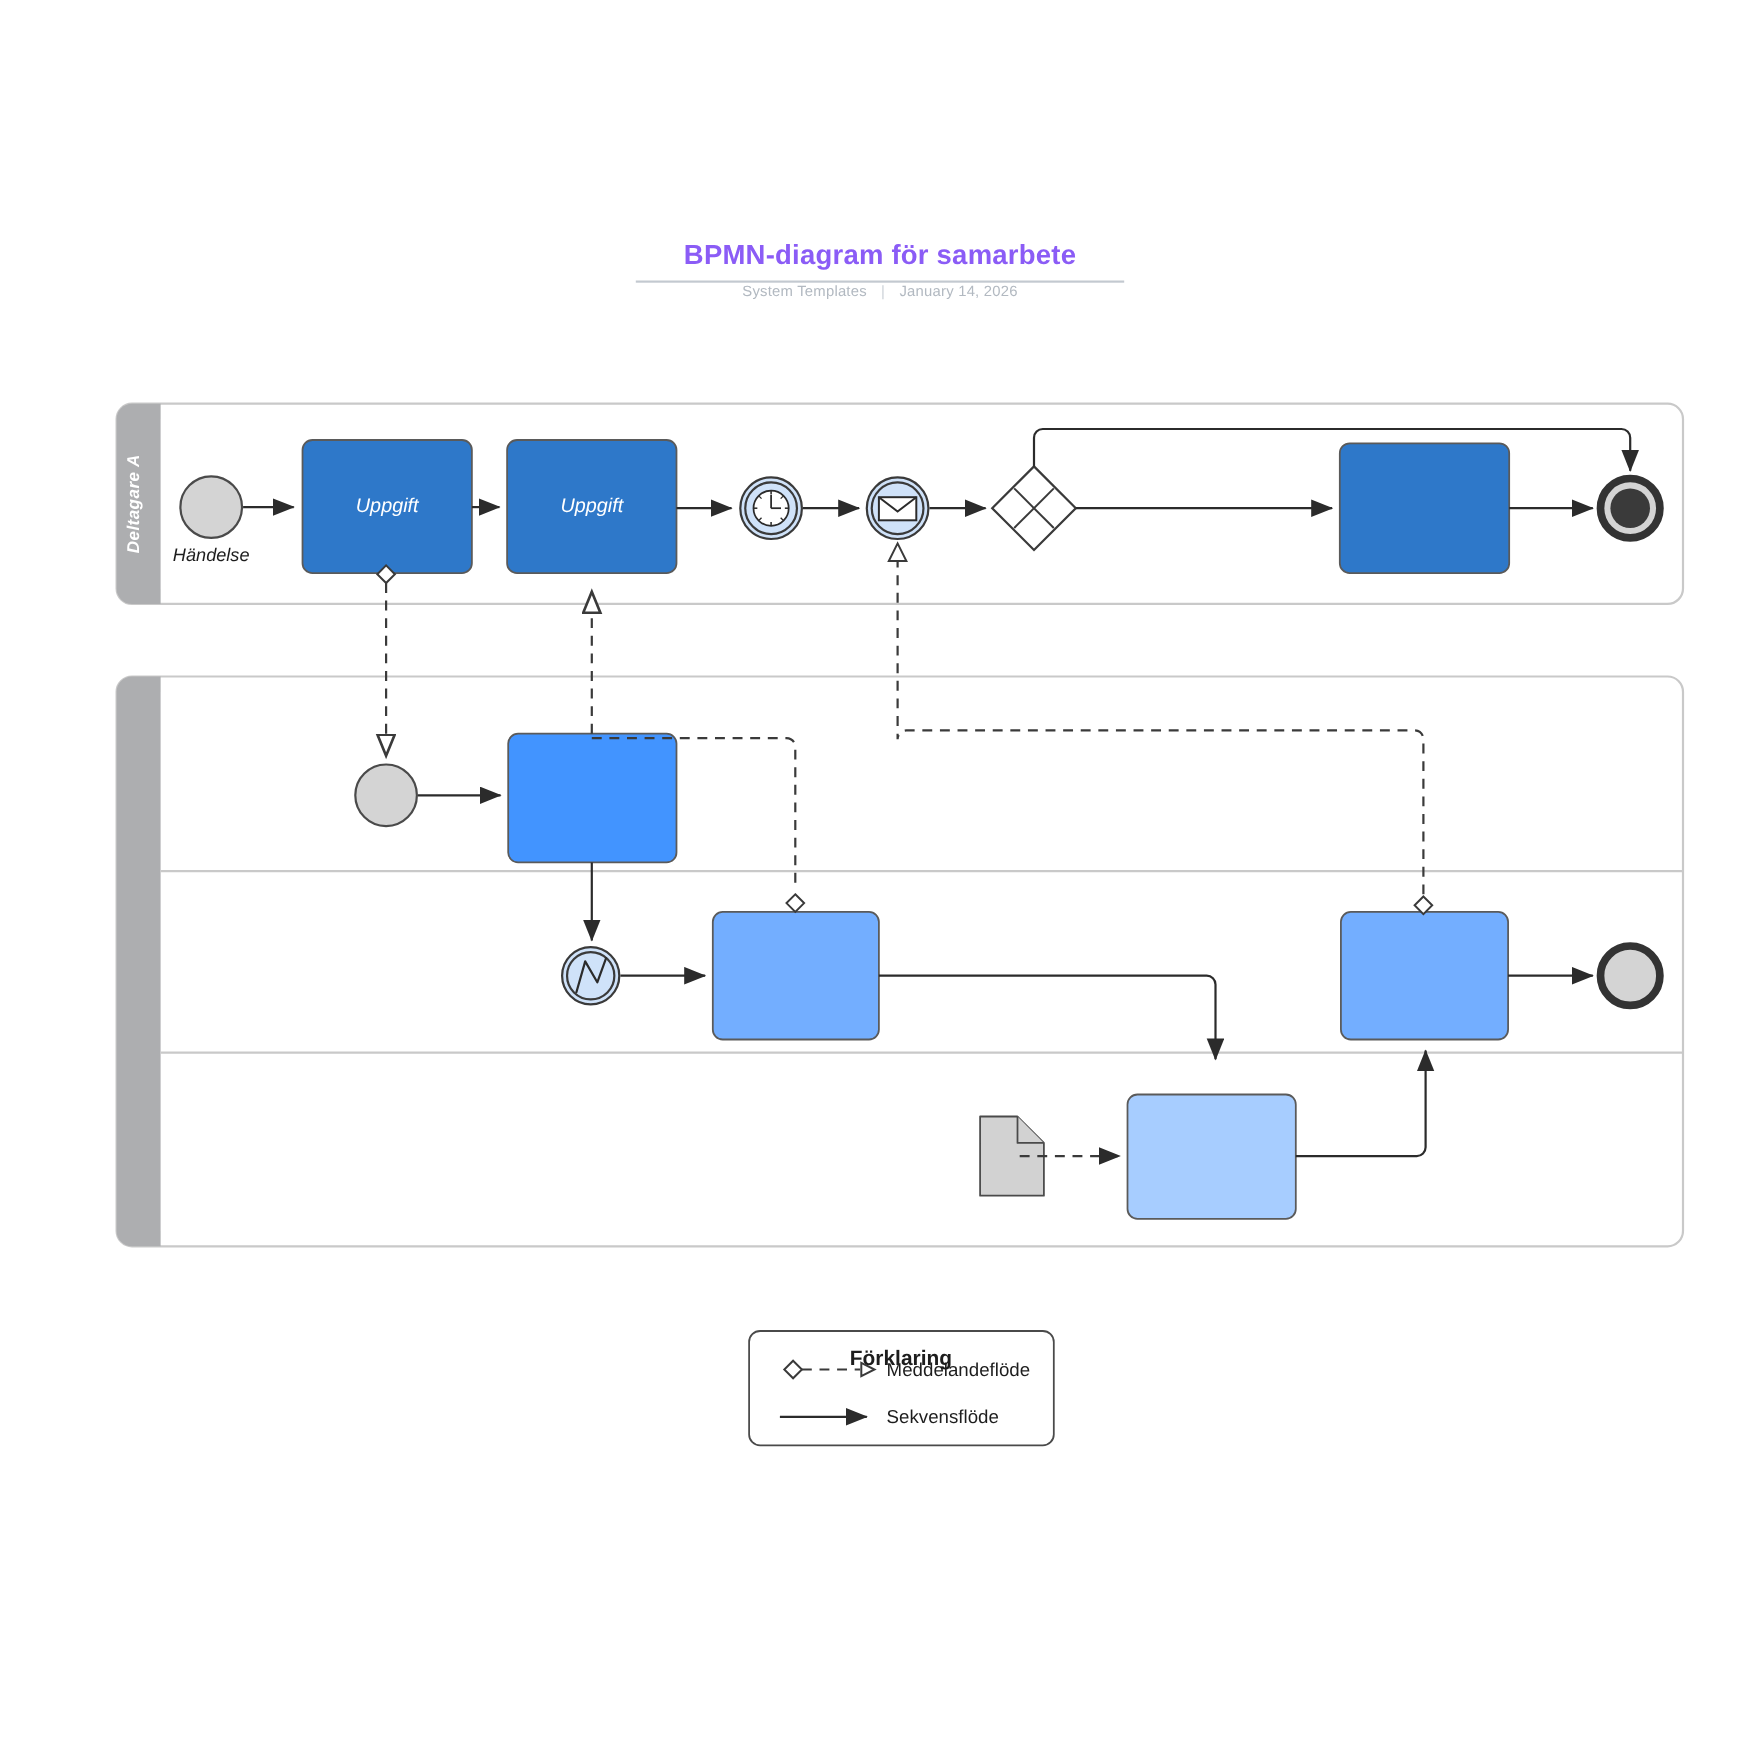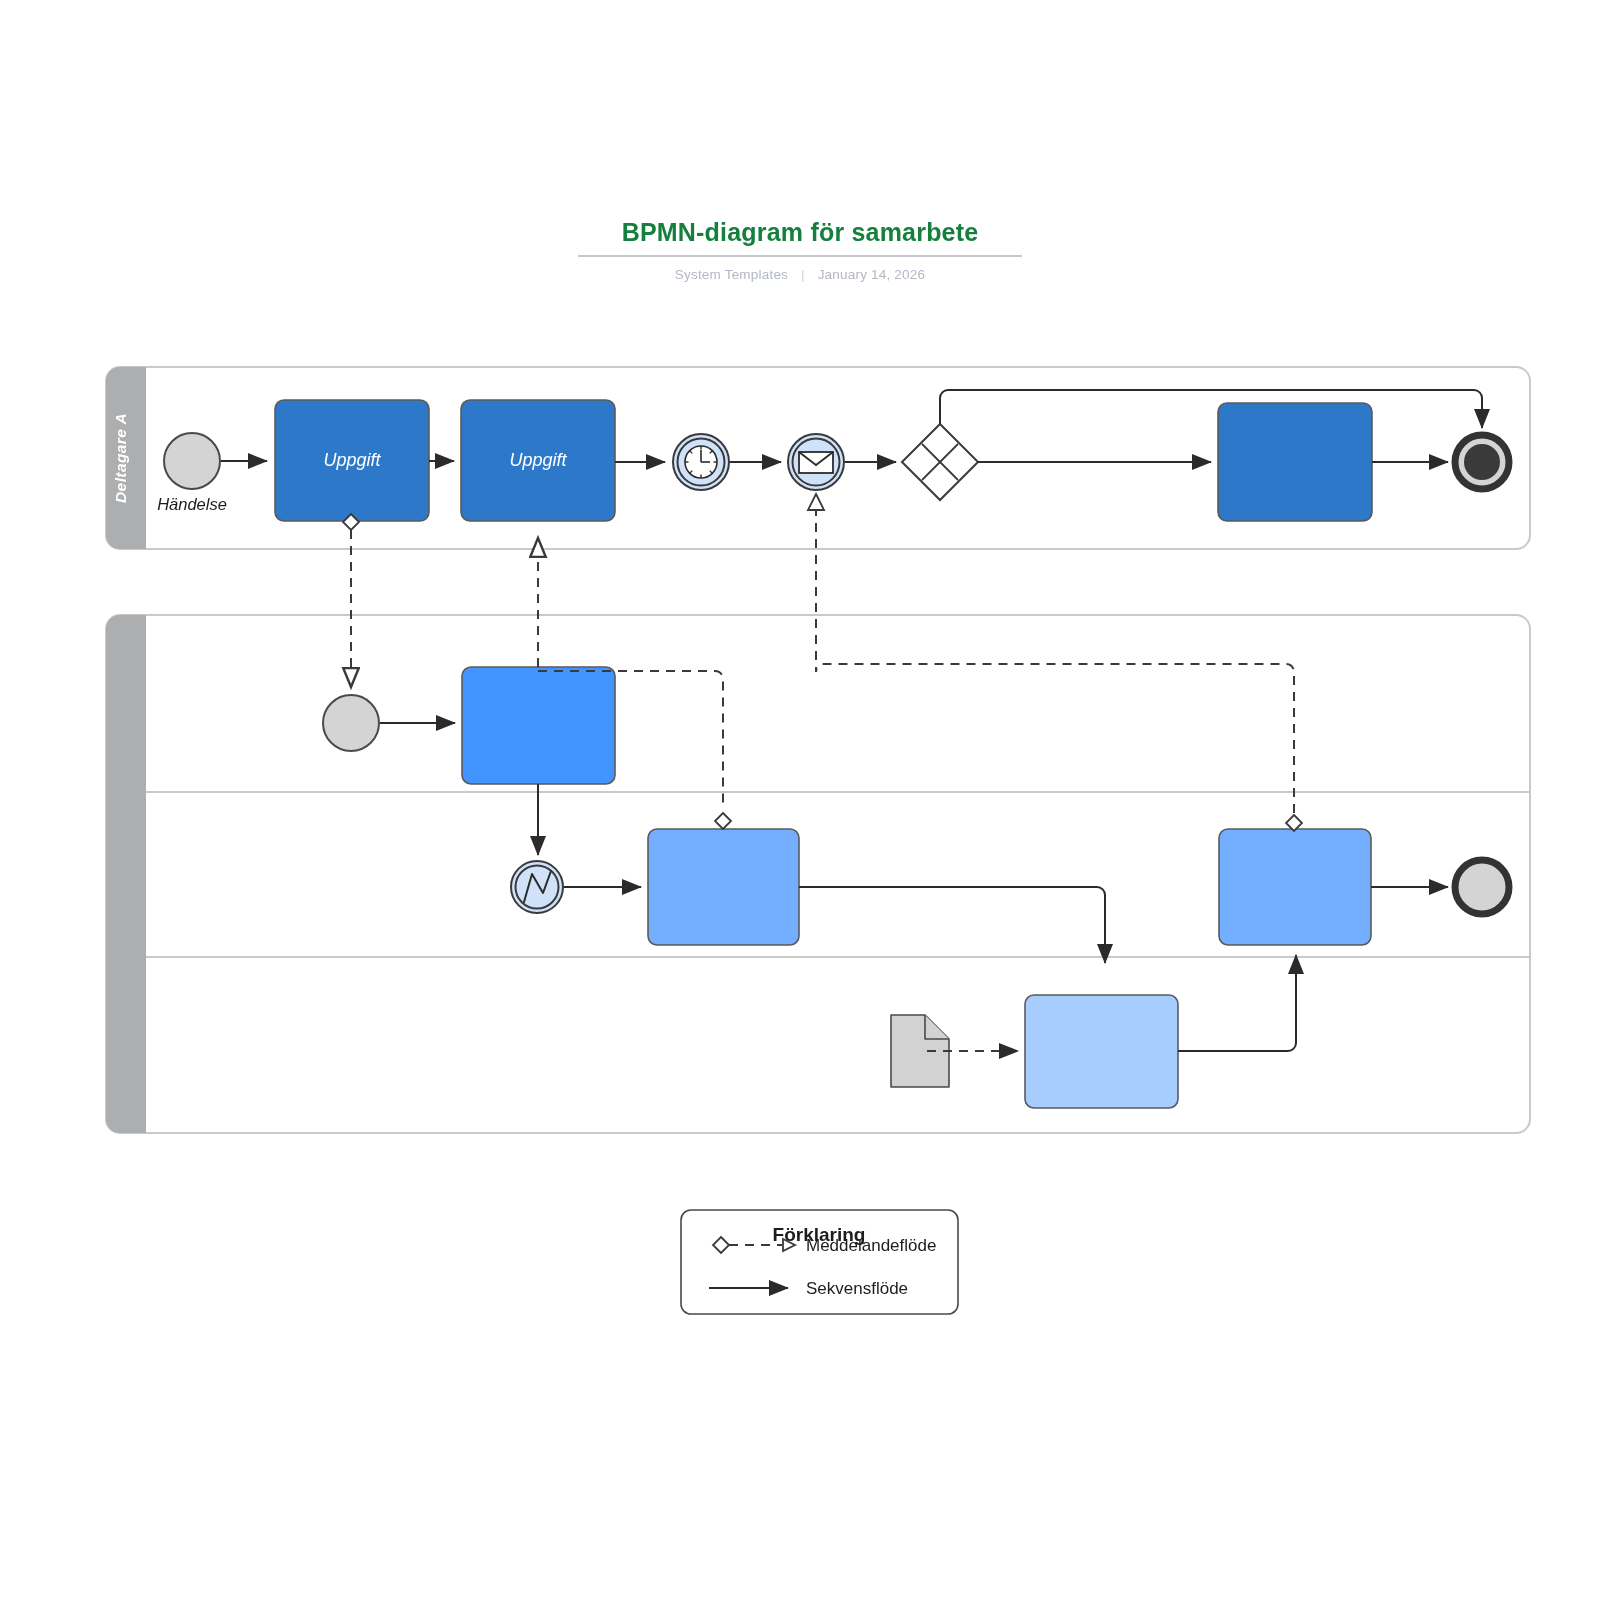--- a/index.html
+++ b/index.html
@@ -21,29 +21,28 @@
   .header-block {
     position: absolute;
     left: 0;
     top: 218px;
     width: 1600px;
     text-align: center;
   }
   .doc-title {
     font-size: 25px;
     font-weight: bold;
-    color: #15803d;
+    color: #8b5cf6;
     letter-spacing: 0.2px;
     display: inline-block;
     padding: 0 44px 8px 44px;
     border-bottom: 2px solid #c3c9d0;
     line-height: 1.15;
   }
   .doc-sub {
-    margin-top: 10px;
     font-size: 13.5px;
     color: #b2b9c1;
     letter-spacing: 0.2px;
   }
   .doc-sub .sep {
     display: inline-block;
     margin: 0 9px;
     color: #ccd2d8;
   }
   svg.diagram {

